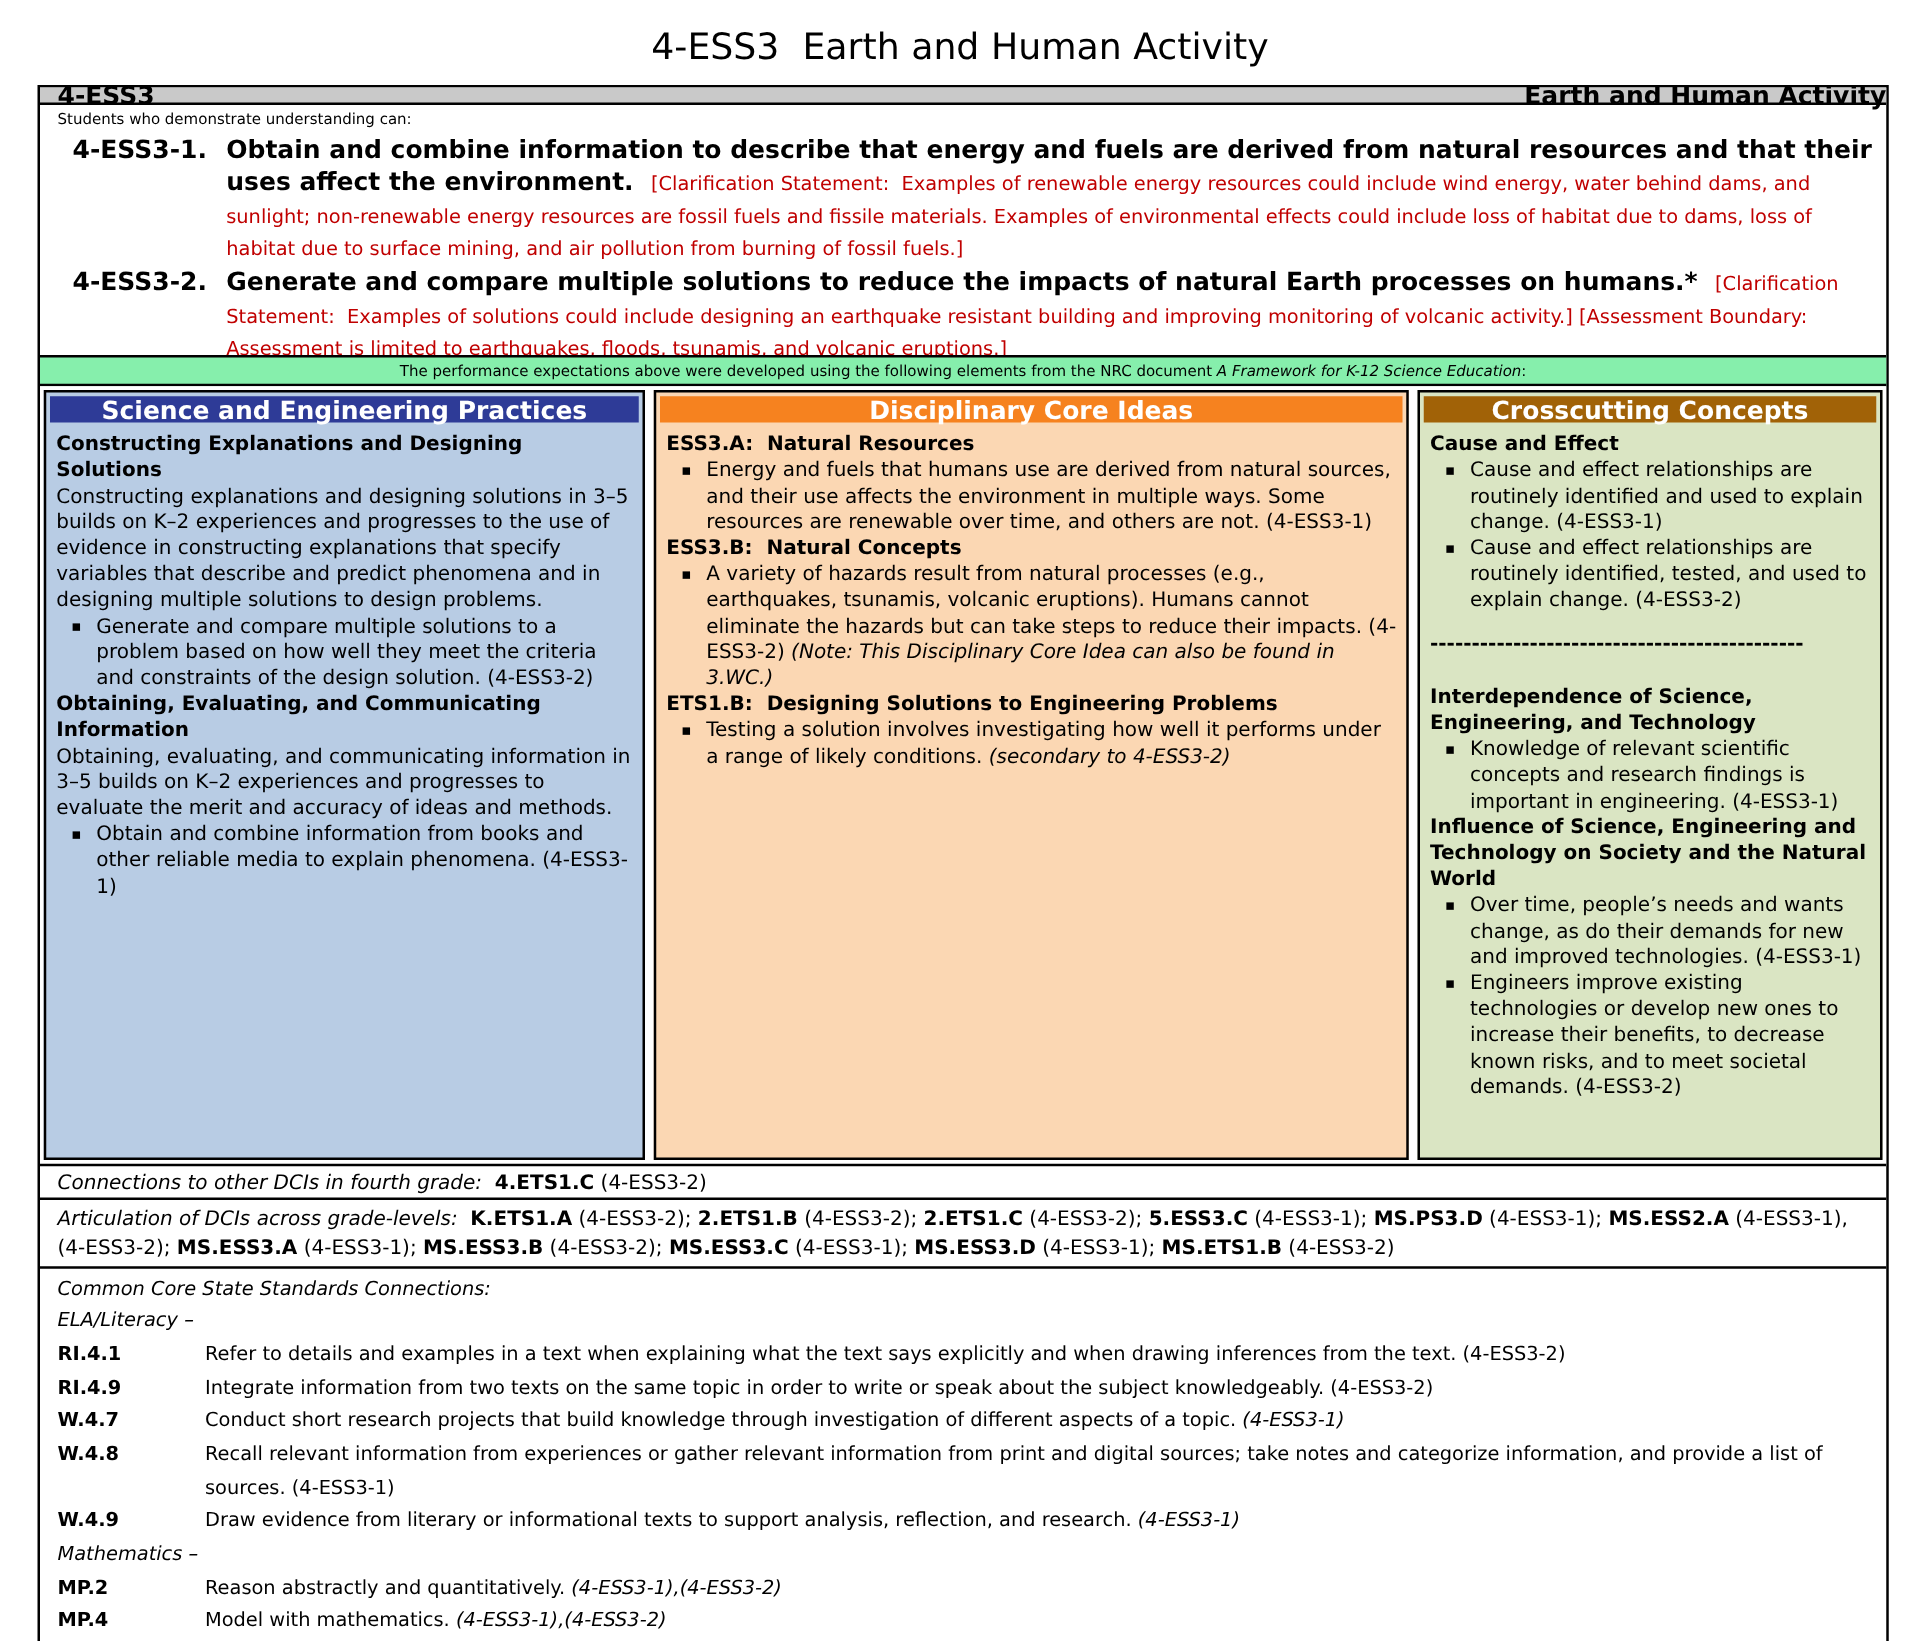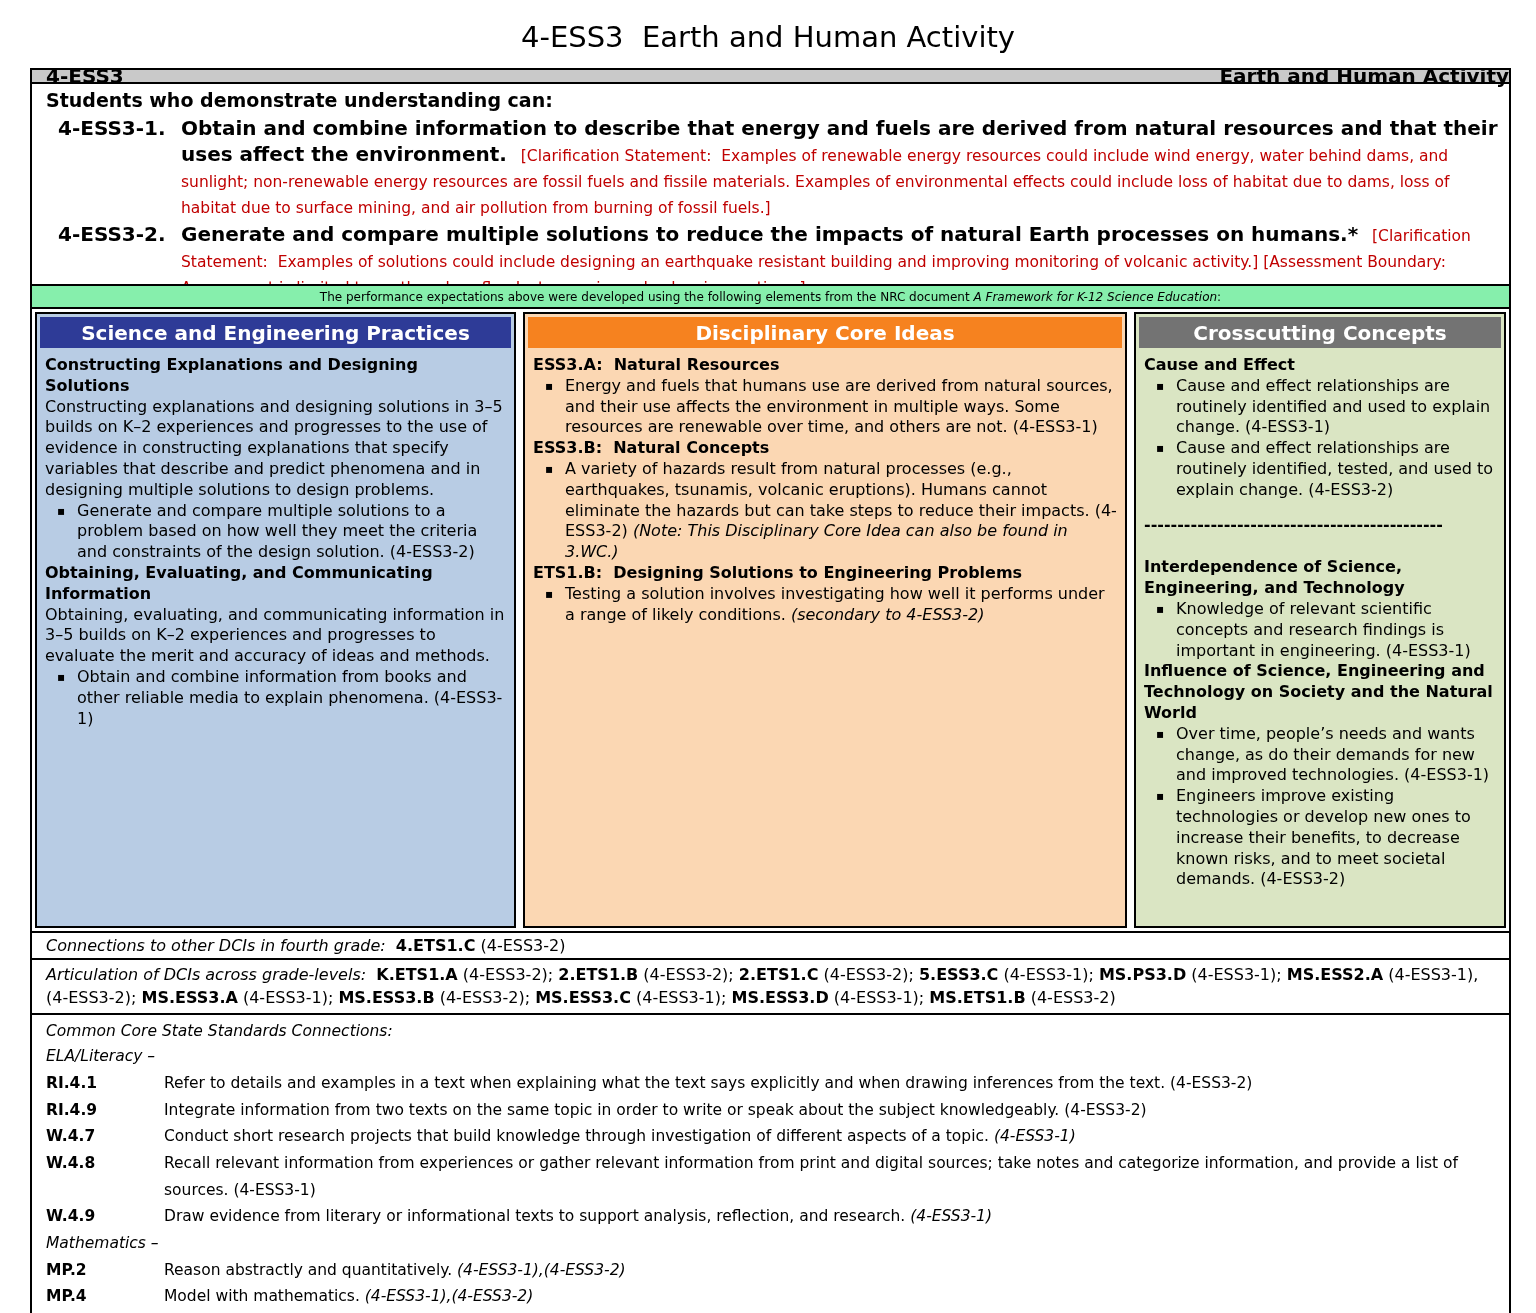--- a/index.html
+++ b/index.html
@@ -21,42 +21,42 @@
   }
   
   .titlebar {
     background:#c9c9c9; border-bottom:2px solid #000;
     height:14px; display:flex; align-items:center;
     font-size:20px; font-weight:bold; padding-left:14px;justify-content:space-between;
   }
   .tb-title { margin-left:48px; }
   
   .pe-section { height:200px; overflow:hidden; padding:4px 10px 0 14px; }
-  .pe-intro { font-size:19px; line-height:1.3;font-weight:bold; }
+  .pe-intro { font-size:12px; line-height:1.3; }
   .pe-item { display:grid; grid-template-columns:123px 1fr; margin-left:12px; margin-top:2px; }
   .pe-code { font-size:20px; font-weight:bold; line-height:1.3; }
   .pe-body { font-size:20px; line-height:1.3; }
   .pe-statement { font-weight:bold; white-space:pre-wrap; }
   .pe-clar { color:#c00000; font-size:15.5px; line-height:1.42; white-space:pre-wrap; }
   
   .framework-band {
     background:#86efac; border-top:2px solid #000; border-bottom:2px solid #000;
     height:25px; display:flex; align-items:center; justify-content:center;
     font-size:12px;
   }
   .framework-band .it { font-style:italic; }
   .framework-band span { white-space:pre; }
   
   .columns {
     display:flex; gap:7px; padding:3px; height:624px; border-bottom:2px solid #000;
     background:#fff;
   }
   .col { border:2px solid #000; height:100%; overflow:hidden; }
   .col-header {
-    margin:3px; height:31px; display:flex; align-items:center; justify-content:center;
+    margin:3px; height:21px; display:flex; align-items:center; justify-content:center;
     color:#fff; font-size:20px; font-weight:bold;
   }
   .col-content { padding:4px 8px 0 8px; font-size:16px; line-height:1.3; }
   .blk-heading { font-weight:bold; white-space:pre-wrap; }
   .blk-para { white-space:pre-wrap; }
   .blk-bullet { display:grid; grid-template-columns:24px 1fr; margin-left:8px; }
   .bul { text-align:left; padding-left:4px; font-size:12px; line-height:1.72; }
   .btext { white-space:pre-wrap; }
   .btext .it, .ccss-text .it { font-style:italic; }
   .blk-divider { font-weight:bold; overflow:hidden; white-space:nowrap; margin:14px 0 2px 0; }
@@ -145,21 +145,21 @@
               <span class="btext">A variety of hazards result from natural processes (e.g., earthquakes, tsunamis, volcanic eruptions). Humans cannot eliminate the hazards but can take steps to reduce their impacts. (4-ESS3-2) <span class="it">(Note: This Disciplinary Core Idea can also be found in 3.WC.)</span></span>
             </div>
             <div class="blk-heading">ETS1.B:  Designing Solutions to Engineering Problems</div>
             <div class="blk-bullet">
               <span class="bul">▪</span>
               <span class="btext">Testing a solution involves investigating how well it performs under a range of likely conditions. <span class="it">(secondary to 4-ESS3-2)</span></span>
             </div>
           </div>
         </div>
         <div class="col" style="background: rgb(218, 229, 195); width: 372px;">
-          <div class="col-header" style="background: #737373;">Crosscutting Concepts</div>
+          <div class="col-header" style="background: #a16207;">Crosscutting Concepts</div>
           <div class="col-content">
             <div class="blk-heading">Cause and Effect</div>
             <div class="blk-bullet">
               <span class="bul">▪</span>
               <span class="btext">Cause and effect relationships are routinely identified and used to explain change. (4-ESS3-1)</span>
             </div>
             <div class="blk-bullet">
               <span class="bul">▪</span>
               <span class="btext">Cause and effect relationships are routinely identified, tested, and used to explain change. (4-ESS3-2)</span>
             </div>

